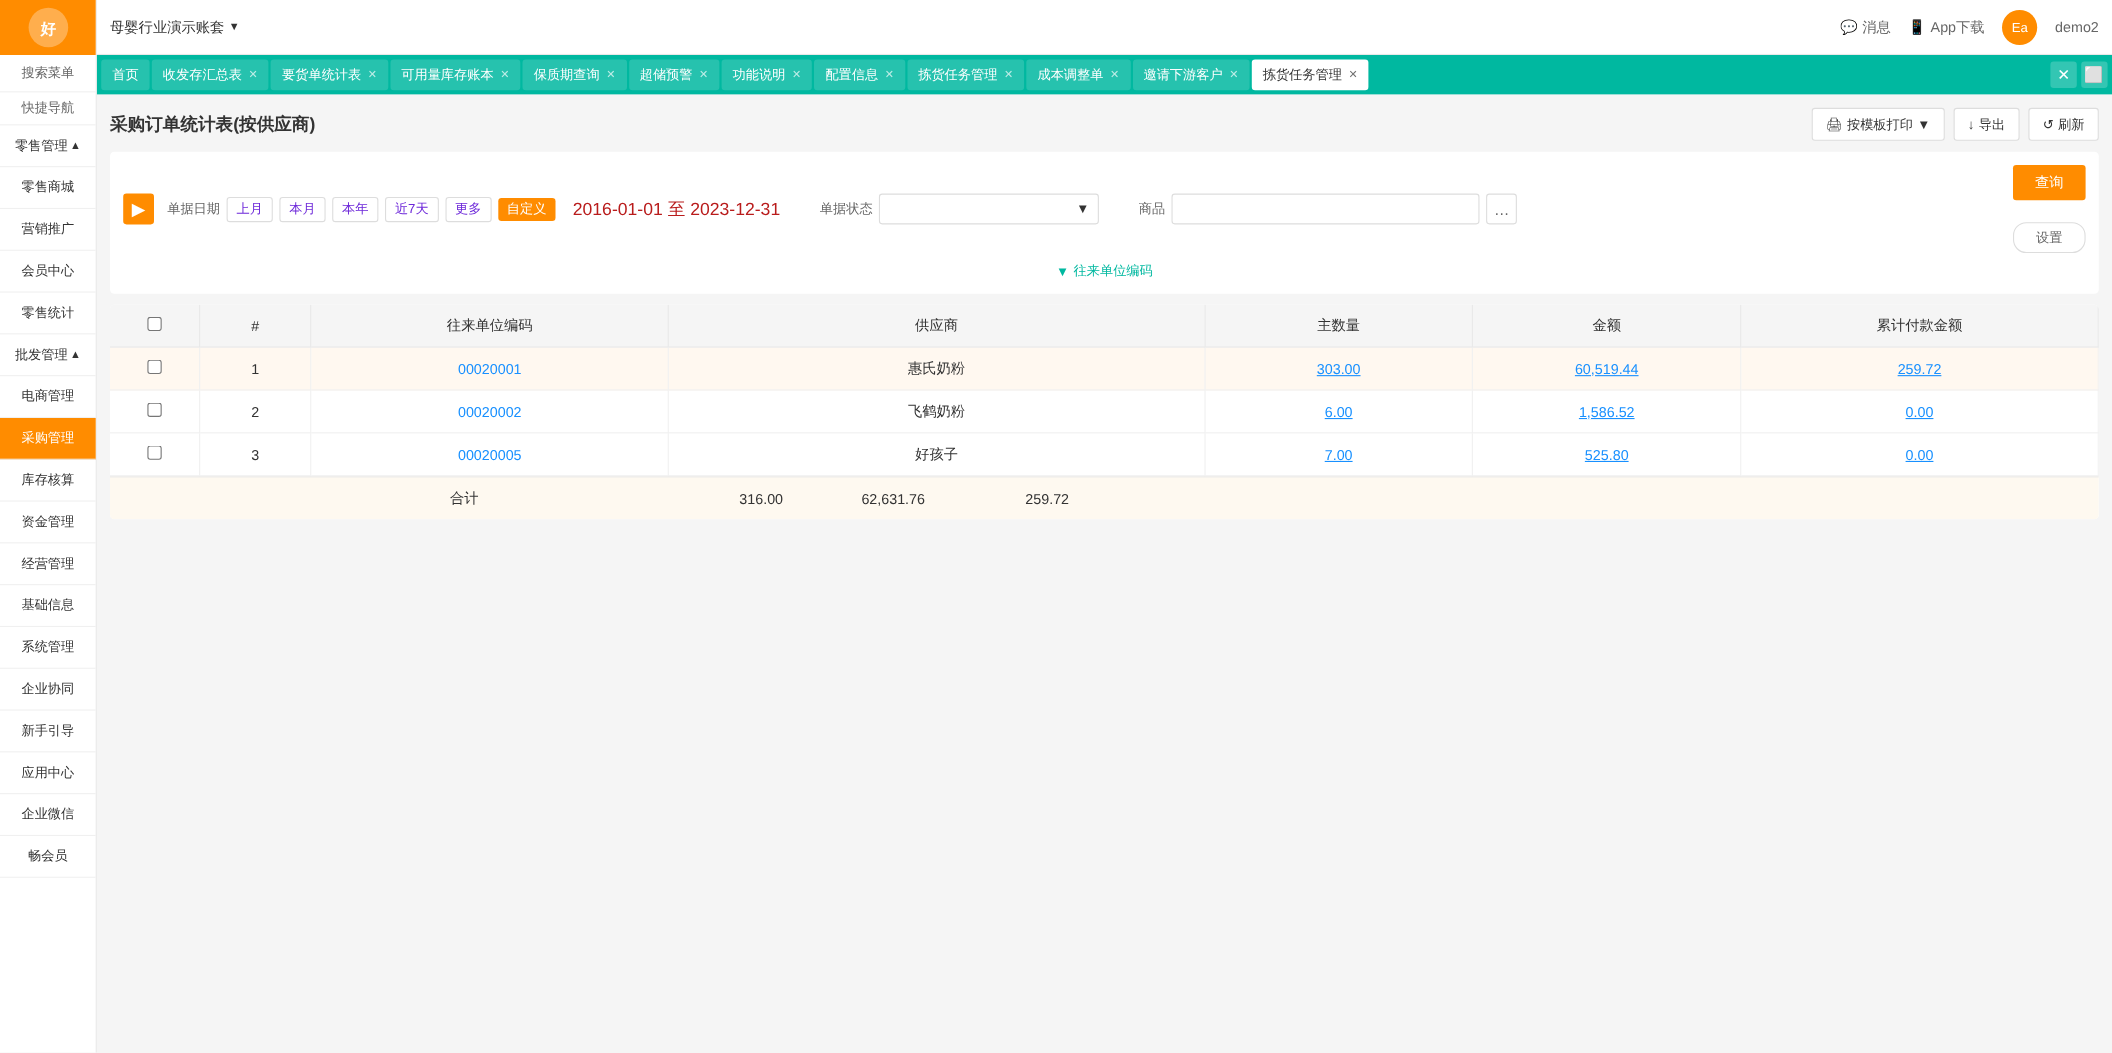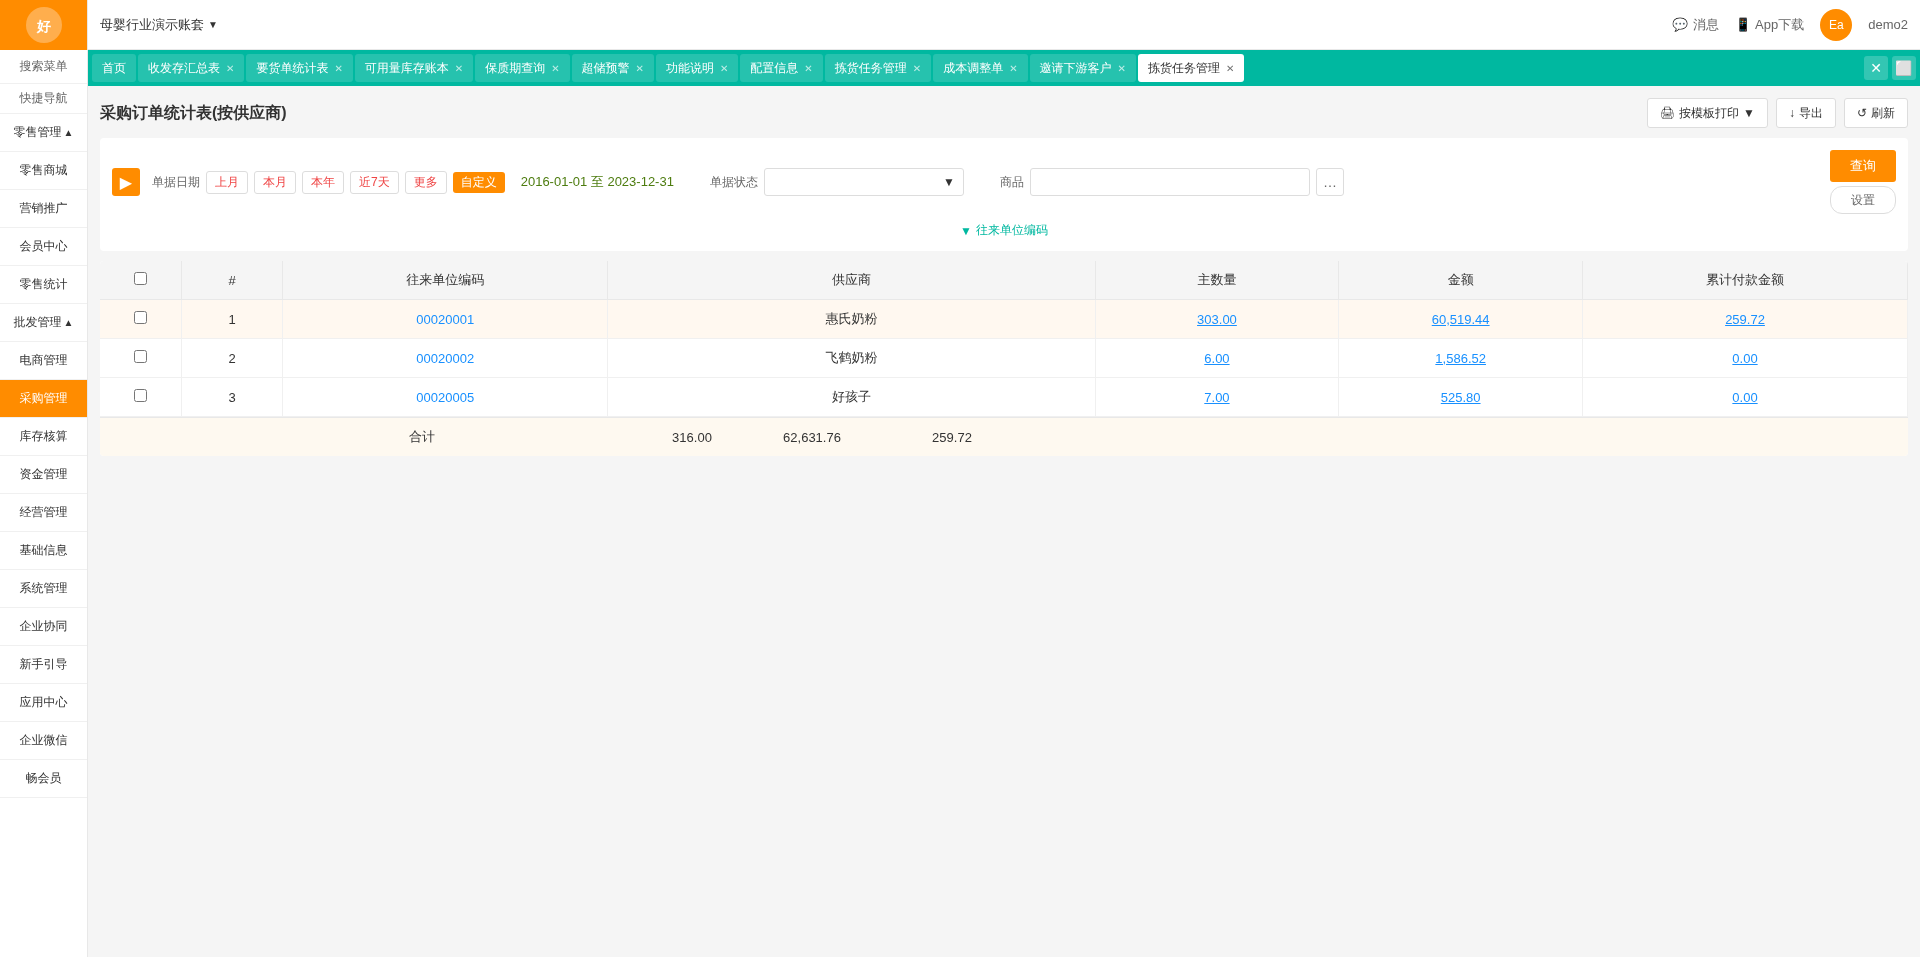--- a/index.html
+++ b/index.html
@@ -255,33 +255,33 @@
       display: flex;
       gap: 6px;
       align-items: center;
     }
     .date-btn {
       padding: 2px 8px;
       border: 1px solid #ddd;
       border-radius: 3px;
       font-size: 12px;
       cursor: pointer;
-      color: #ef4444;
+      color: #6d28d9;
       background: #fff;
     }
     .date-custom-badge {
       padding: 2px 8px;
       background: #ff8c00;
       color: #fff;
       border-radius: 3px;
       font-size: 12px;
     }
     .date-range {
-      font-size: 13px;
-      color: #4d7c0f;
+      font-size: 16px;
+      color: #b91c1c;
     }
     .status-select {
       width: 200px;
       height: 28px;
       border: 1px solid #ddd;
       border-radius: 3px;
       padding: 0 8px;
       font-size: 12px;
       color: #333;
       background: #fff;
@@ -331,21 +331,21 @@
       background: #fff;
       border: 1px solid #ddd;
       border-radius: 12px;
       font-size: 12px;
       cursor: pointer;
       color: #666;
     }
     .filter-right-btns {
       display: flex;
       flex-direction: column;
-      gap: 4px;
+      gap: 20px;
       margin-left: auto;
     }
 
     
     .data-table-wrapper {
       background: #fff;
       border-radius: 4px;
       overflow: hidden;
     }
     .data-table {

